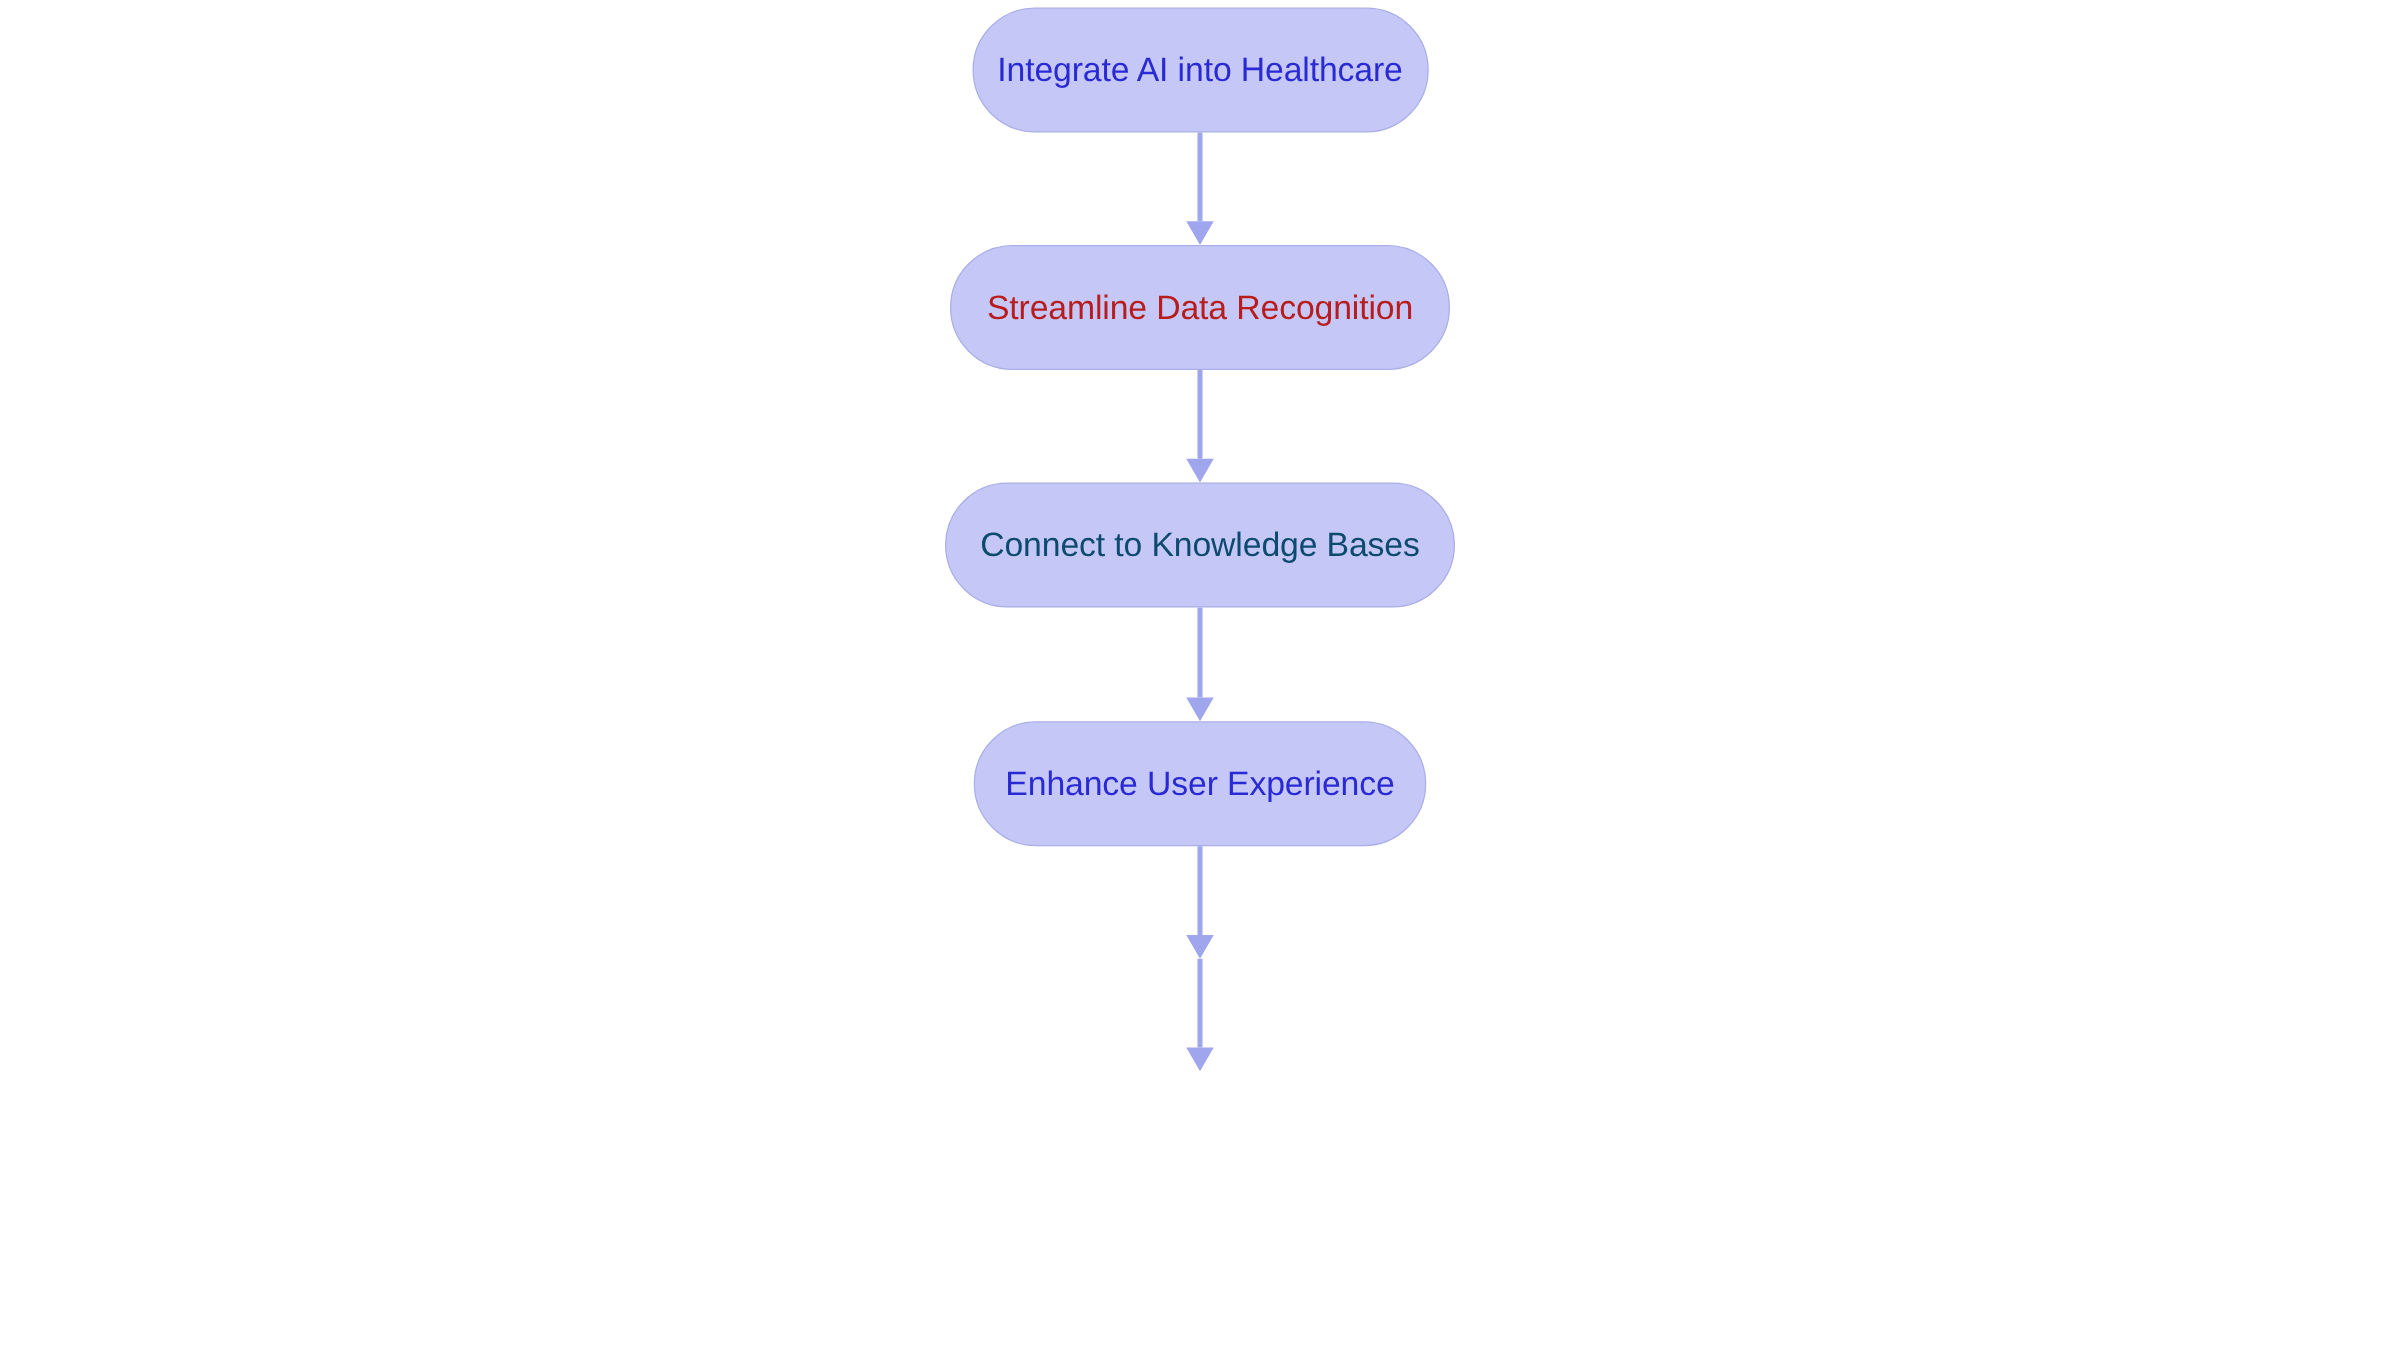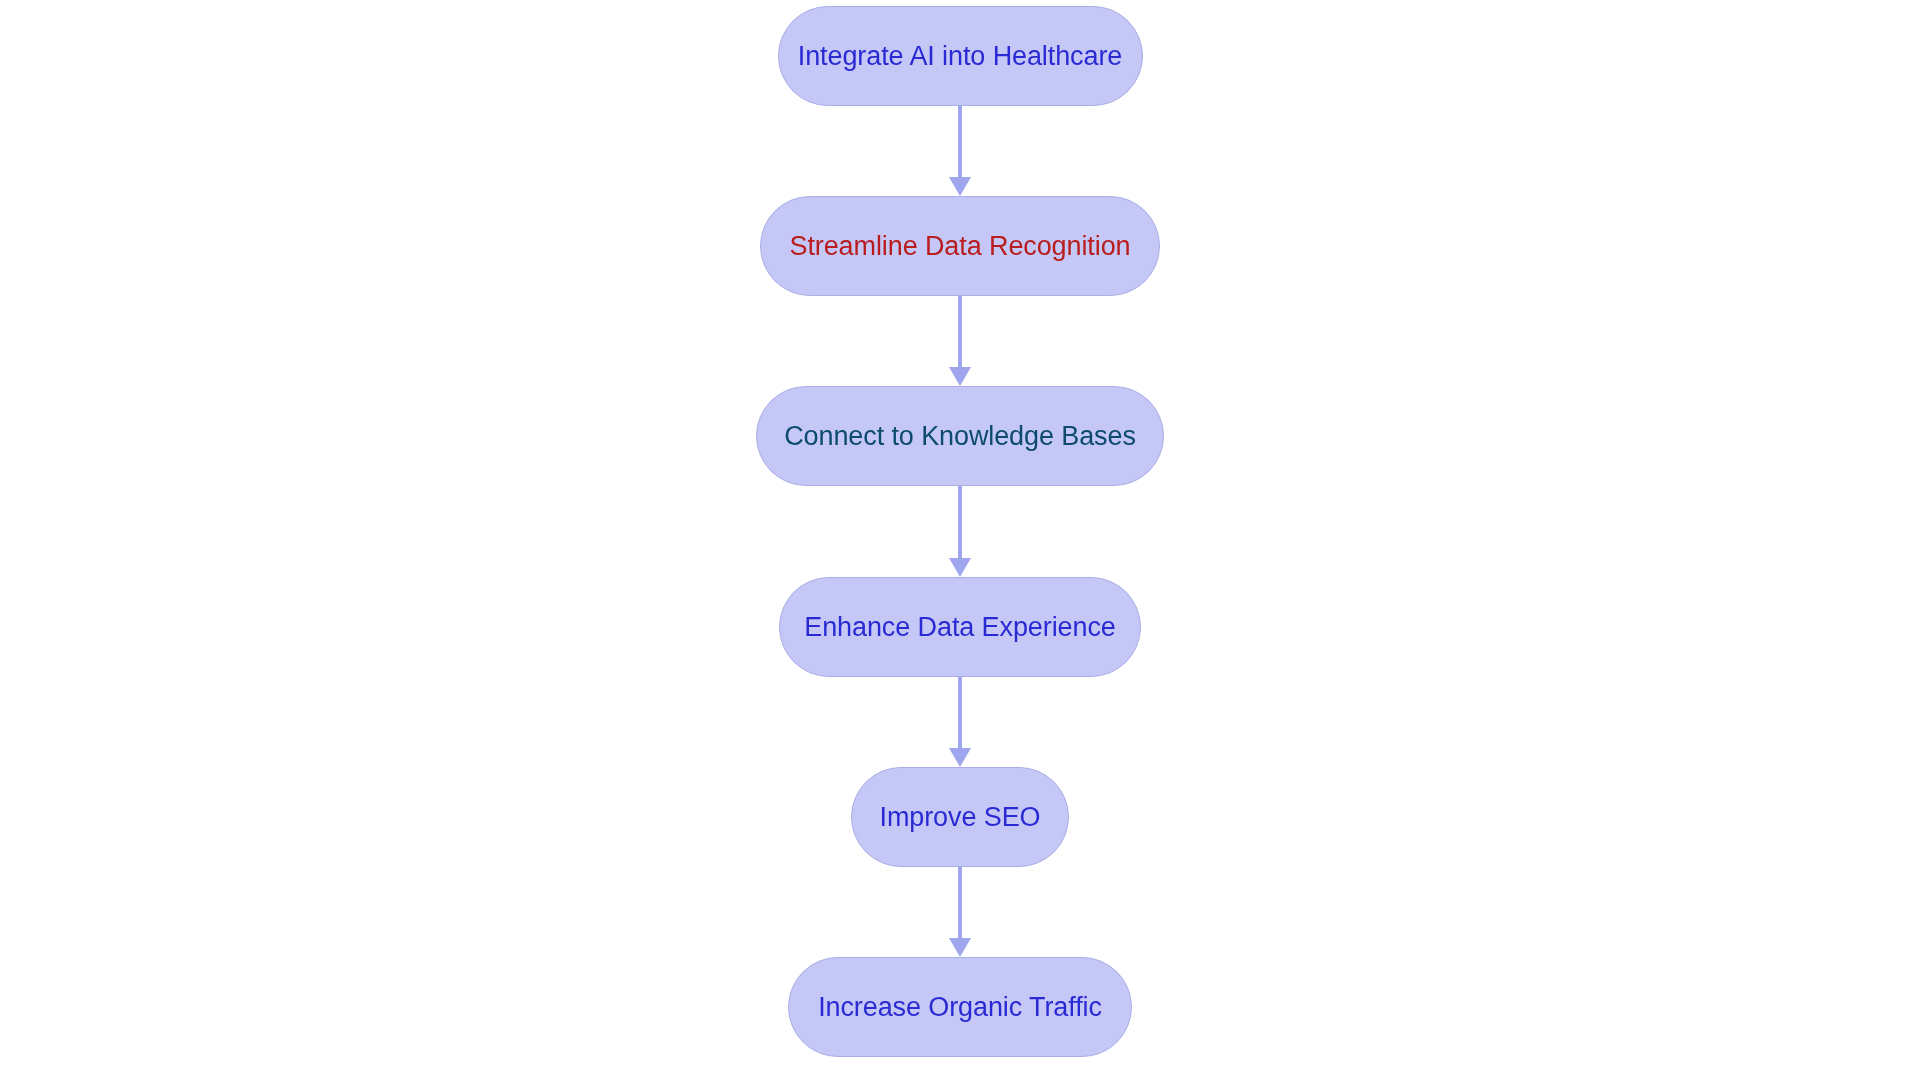--- a/index.html
+++ b/index.html
@@ -107,35 +107,29 @@
     <div class="node" style="width: 408px; height: 100px; border-radius: 50px; background: rgb(197, 200, 247); border-color: rgb(169, 174, 230);">
       <span class="node-label" style="color: #0c4a6e;">Connect to Knowledge Bases</span>
     </div>
 
     <div class="connector" style="height:91px;">
       <div class="connector-line" style="background: rgb(159, 166, 237);"></div>
       <div class="connector-head" style="border-top-color: rgb(159, 166, 237);"></div>
     </div>
 
     <div class="node" style="width: 362px; height: 100px; border-radius: 50px; background: rgb(197, 200, 247); border-color: rgb(169, 174, 230);">
-      <span class="node-label" style="color: rgb(42, 42, 212);">Enhance Data Experience</span>
+      <span class="node-label" style="color: rgb(42, 42, 212);">Enhance User Experience</span>
     </div>
 
     <div class="connector" style="height:90px;">
       <div class="connector-line" style="background: rgb(159, 166, 237);"></div>
       <div class="connector-head" style="border-top-color: rgb(159, 166, 237);"></div>
     </div>
 
-    <div class="node" style="width: 218px; height: 100px; border-radius: 50px; background: rgb(197, 200, 247); border-color: rgb(169, 174, 230);">
-      <span class="node-label" style="color: rgb(42, 42, 212);">Improve SEO</span>
-    </div>
 
     <div class="connector" style="height:90px;">
       <div class="connector-line" style="background: rgb(159, 166, 237);"></div>
       <div class="connector-head" style="border-top-color: rgb(159, 166, 237);"></div>
     </div>
 
-    <div class="node" style="width: 344px; height: 100px; border-radius: 50px; background: rgb(197, 200, 247); border-color: rgb(169, 174, 230);">
-      <span class="node-label" style="color: rgb(42, 42, 212);">Increase Organic Traffic</span>
-    </div>
 
   </div>
 </div>
 
 </body></html>

